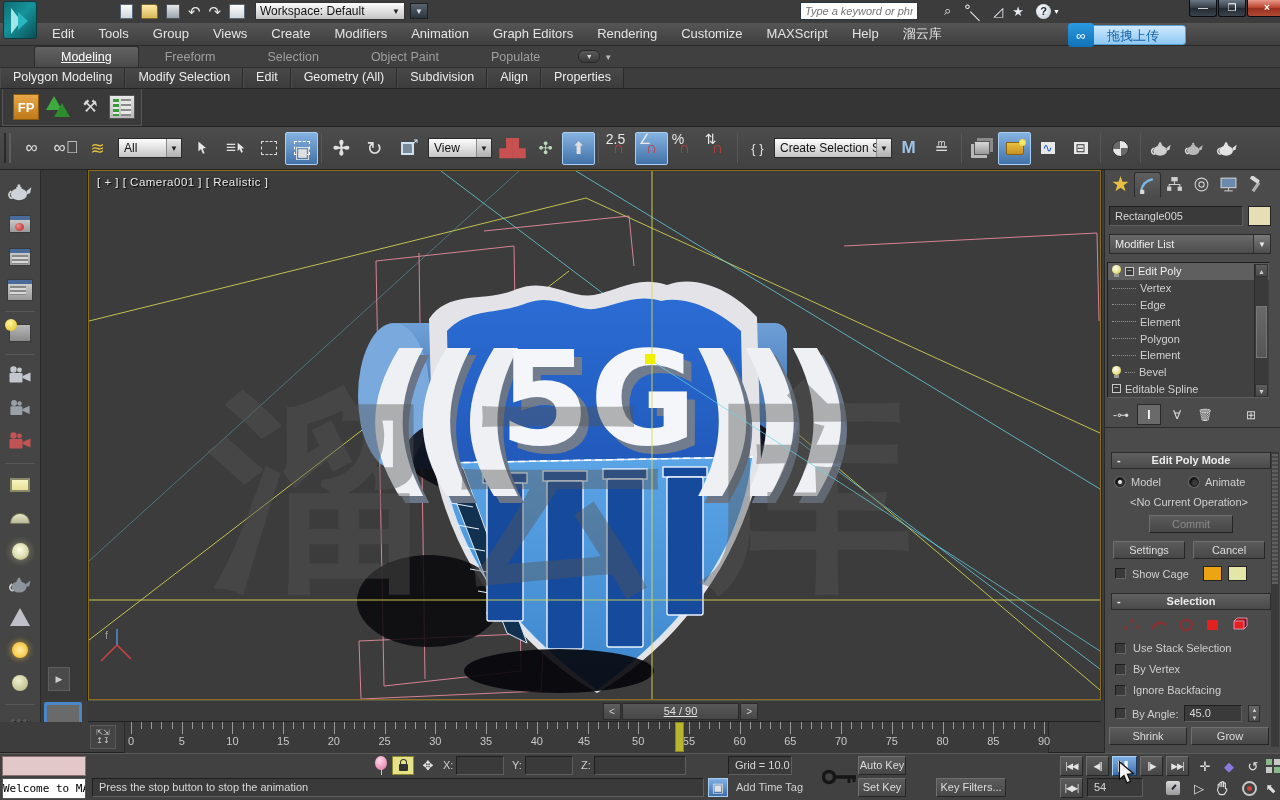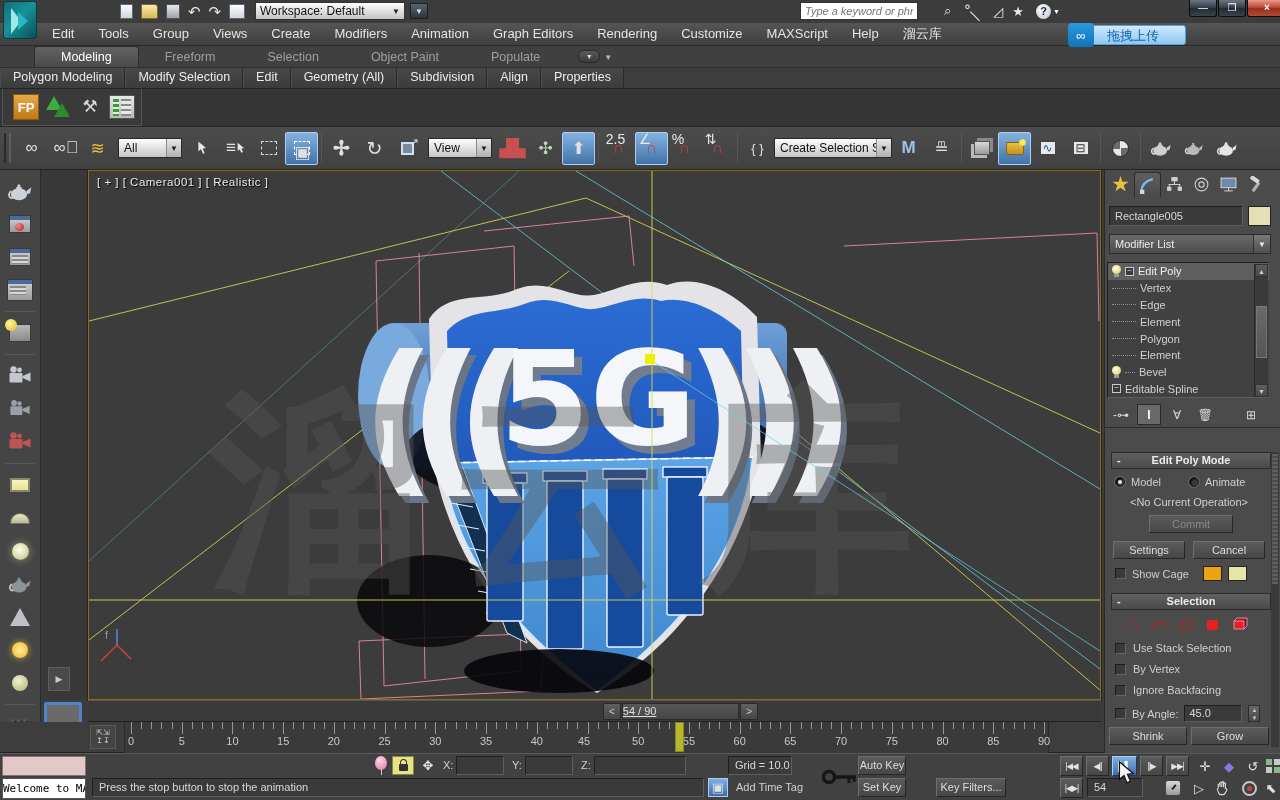--- a/index.html
+++ b/index.html
@@ -35,21 +35,21 @@
 
   
   .menubar { left:0; top:23px; width:1280px; height:23px; background:linear-gradient(#555,#3f3f3f); border-bottom:1px solid #2a2a2a; display:flex; align-items:center; padding-left:40px; }
   .menu-item { padding:0 12px; color:#e4e4e4; font-size:13px; height:22px; line-height:22px; }
   .upload-pill { left:1080px; top:25px; width:106px; height:20px; background:linear-gradient(#cfe9ff,#8fc8f2); border:1px solid #5aa0d0; border-radius:3px; color:#1565a8; font-size:13px; text-align:center; line-height:19px; }
   .upload-badge { left:1068px; top:23px; width:26px; height:24px; background:linear-gradient(#2a9ae0,#1272b8); border-radius:4px; color:#fff; display:flex; align-items:center; justify-content:center; font-size:13px; z-index:2; }
 
   
   .ribtabs { left:0; top:46px; width:1280px; height:22px; background:#404040; display:flex; align-items:flex-end; padding-left:34px; border-bottom:1px solid #2e2e2e;}
   .rtab { padding:3px 26px; color:#9f9f9f; font-size:12.5px; }
-  .rtab.active { background:linear-gradient(#636363,#4a4a4a); color:#fff; border:1px solid #2c2c2c; border-bottom:0; border-radius:3px 3px 0 0; }
+  .rtab.active { background:linear-gradient(#636363,#4a4a4a); color:#fff; border:1px solid #2c2c2c; border-bottom:0; border-radius:3px 3px 0 0;text-decoration:underline; }
   .rib-fly { width:22px; height:13px; background:linear-gradient(#5a5a5a,#3a3a3a); border:1px solid #282828; border-radius:6px; color:#ddd; font-size:7px; text-align:center; line-height:12px; margin:0 4px 4px 12px; }
   .rib-car { color:#bbb; font-size:8px; margin-bottom:5px;}
   .ribpanels { left:0; top:68px; width:1280px; height:21px; background:#3d3d3d; border-bottom:1px solid #242424; display:flex; padding-left:0; }
   .rpanel { padding:2px 12px; color:#ececec; font-size:12.5px; border-right:1px solid #2a2a2a; border-left:1px solid #4c4c4c; background:linear-gradient(#484848,#3c3c3c); }
 
   
   .fprow { left:0; top:89px; width:1280px; height:38px; background:#353535; border-bottom:1px solid #242424; }
   .fpgroup { left:2px; top:0px; width:140px; height:37px; border:1px solid #555; border-top:0; display:flex; align-items:center; gap:6px; padding-left:10px; background:#3a3a3a; }
   .fpicon { width:26px; height:26px; background:linear-gradient(#e8a848,#c07818); border:1px solid #8a5a10; border-radius:0; color:#fff; font-weight:bold; font-size:13px; text-align:center; line-height:25px; }
   .treeicon { width:26px; height:26px; position:relative; }
@@ -135,21 +135,21 @@
   .cplabel { color:#cfcfcf; }
   .swatch { border:1px solid #222; }
   .subicons { display:flex; gap:9px; align-items:center; }
   .panelscroll { position:absolute; right:1px; top:282px; width:8px; height:295px; background:#3a3a3a; }
   .panelscroll:before { content:""; position:absolute; left:1px; top:2px; width:6px; height:130px; background:repeating-linear-gradient(#606060 0 2px,#4a4a4a 2px 4px); }
 
   
   .tslider-row { left:88px; top:700px; width:1013px; height:22px; background:#3a3a3a; border-top:1px solid #555; border-bottom:1px solid #222; }
   .tslider { position:absolute; left:515px; top:2px; width:155px; height:17px; display:flex; }
   .tsbtn { width:18px; height:17px; background:linear-gradient(#5e5e5e,#474747); border:1px solid #2a2a2a; color:#ccc; font-size:10px; text-align:center; line-height:15px; }
-  .tsmain { width:119px; height:17px; background:linear-gradient(#585858,#464646); border:1px solid #2a2a2a; color:#e0e0e0; font-size:11px; text-align:left; line-height:15px; margin:0 1px;text-decoration:underline; }
+  .tsmain { width:119px; height:17px; background:linear-gradient(#585858,#464646); border:1px solid #2a2a2a; color:#e0e0e0; font-size:11px; text-align:center; line-height:15px; margin:0 1px;text-decoration:underline; }
   .ruler-row { left:0px; top:722px; width:1104px; height:31px; background:#3d3d3d; border-bottom:1px solid #222; }
   .mcebtn { position:absolute; left:90px; top:3px; width:26px; height:24px; background:#444; border:1px solid #5a5a5a; color:#ccc; display:flex; flex-direction:column; align-items:center; justify-content:center; font-size:8px; line-height:8px; }
   .ruler { position:absolute; left:124px; top:0px; width:925px; height:31px; background:#3a3a3a; border-left:1px solid #2a2a2a; border-right:1px solid #2a2a2a; }
   .tick { position:absolute; top:0; width:1px; background:#9a9a9a; }
   .ticklabel { position:absolute; top:13px; transform:translateX(-50%); color:#c8c8c8; font-size:11px; }
   .framemarker { position:absolute; top:0; width:9px; height:30px; background:#b8b62e; border:1px solid #8a8820; }
 
   
   .statusbar { left:0; top:753px; width:1280px; height:47px; background:#414141; border-top:1px solid #5a5a5a; font-size:11px; }
   .corner-pink { position:absolute; left:2px; top:2px; width:84px; height:20px; background:#e2c8c8; border:1px solid #8a7070; }

